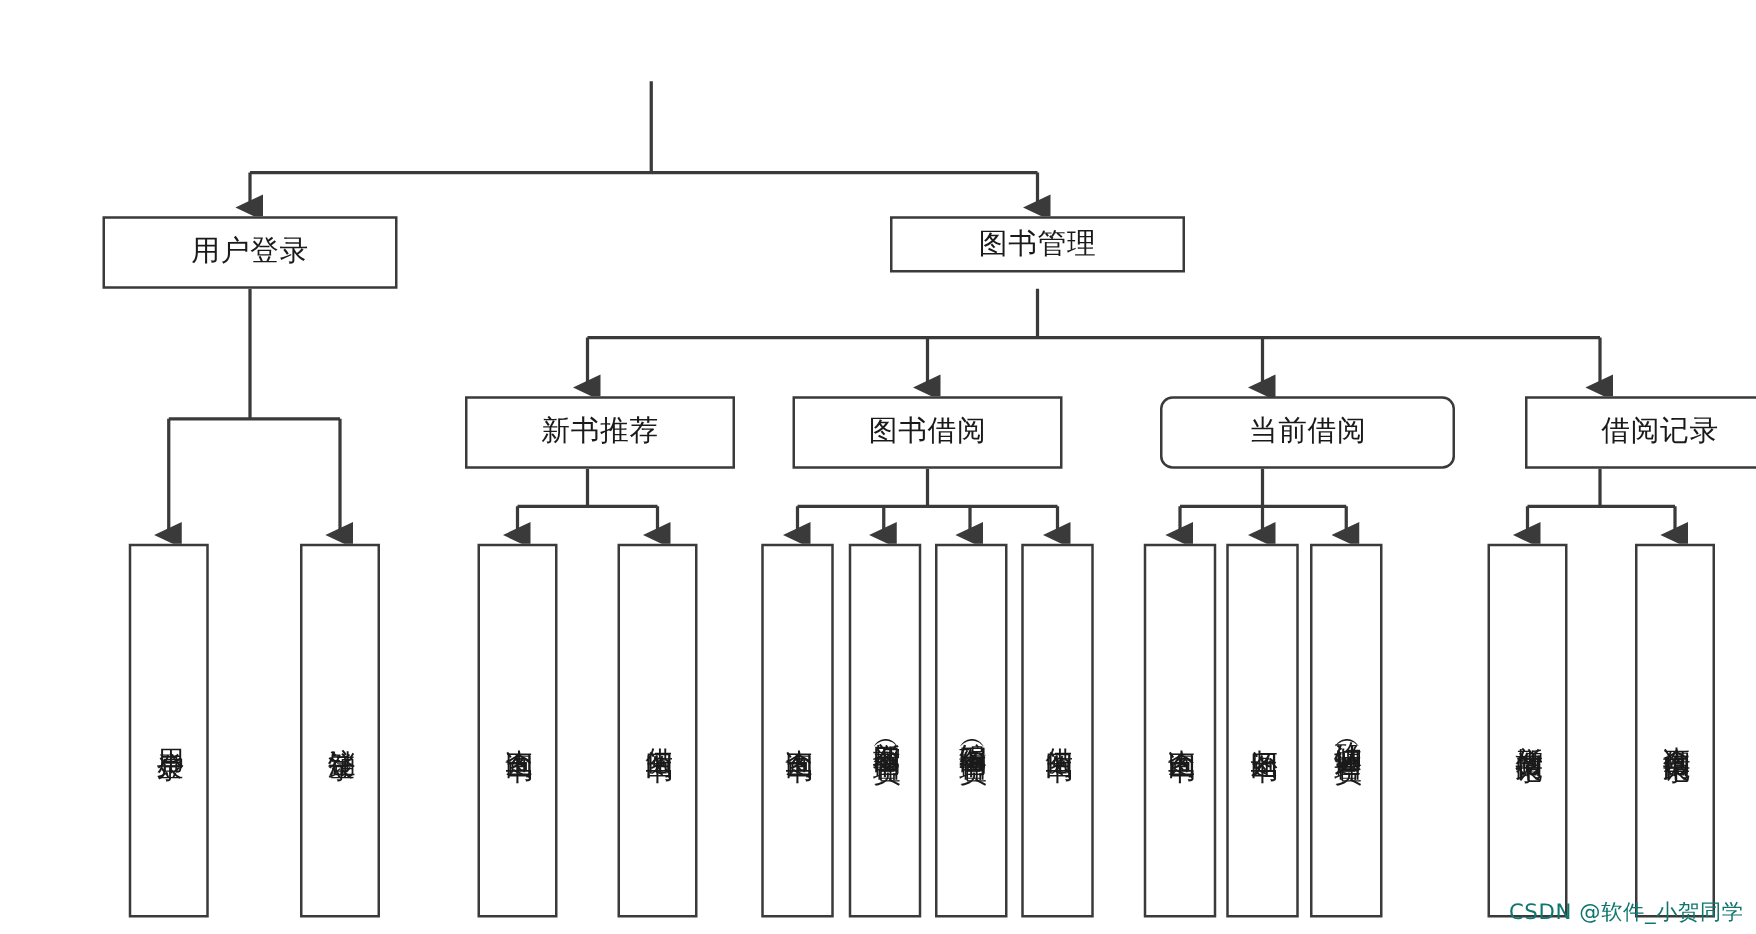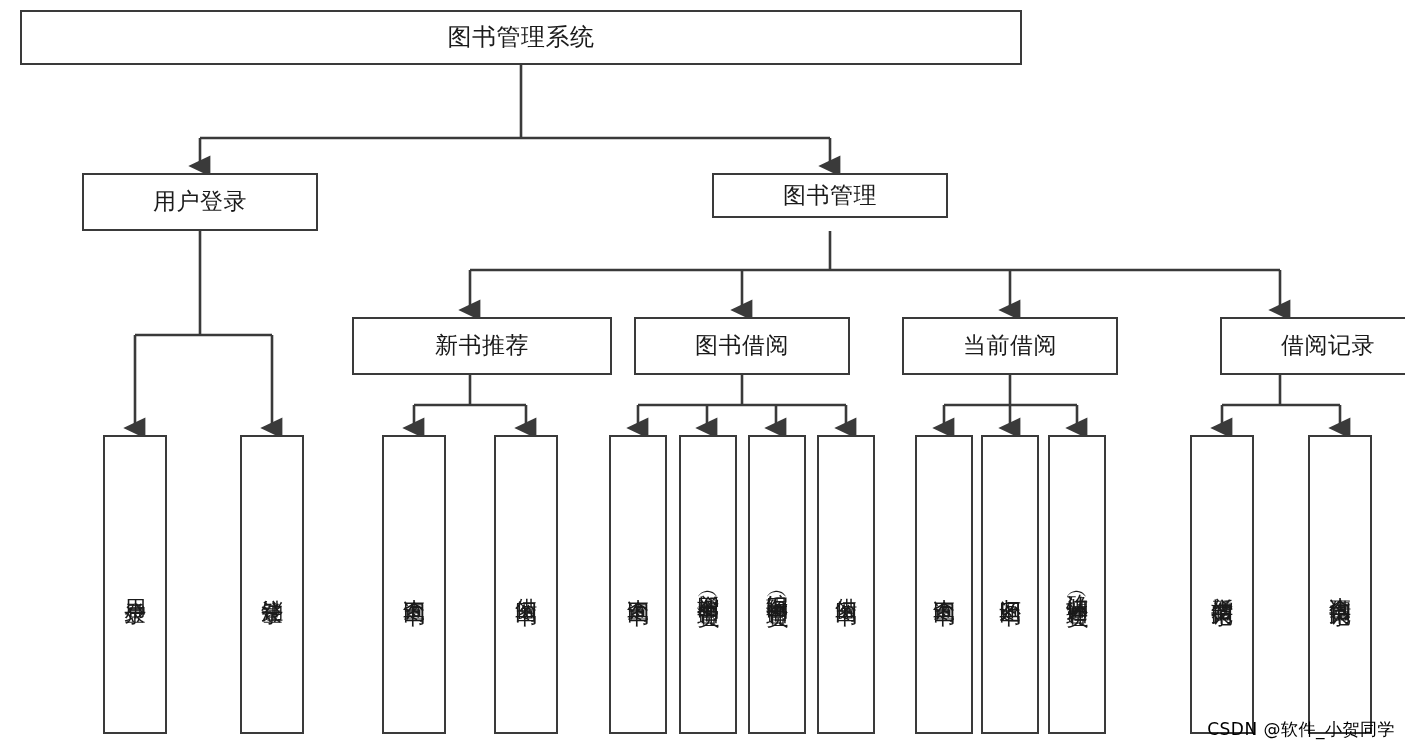--- a/index.html
+++ b/index.html
@@ -56,21 +56,21 @@
     max-height: 280px;
   }
   .node.root .node-label {
     font-size: 24px;
   }
   #watermark {
     position: absolute;
     right: 10px;
     bottom: 6px;
     font-size: 17px;
-    color: #000000;
+    color: #0f766e;
     letter-spacing: 0.5px;
     white-space: nowrap;
     pointer-events: none;
   }
 </style>
 </head>
 <body>
 
 <div id="diagram-canvas">
 
@@ -120,38 +120,35 @@
       <path d="M1010,405 L1010,428" marker-end="url(#arrowhead)"></path>
       <path d="M1077,405 L1077,428" marker-end="url(#arrowhead)"></path>
 
       <path d="M1280,375 L1280,405"></path>
       <path d="M1222,405 L1340,405"></path>
       <path d="M1222,405 L1222,428" marker-end="url(#arrowhead)"></path>
       <path d="M1340,405 L1340,428" marker-end="url(#arrowhead)"></path>
     </g>
   </svg>
 
-  <div class="node horizontal root" style="left:20px; top:10px; width:1002px; height:55px;">
-    <span class="node-label">图书管理系统</span>
-  </div>
 
   <div class="node horizontal" style="left:82px; top:173px; width:236px; height:58px;">
     <span class="node-label">用户登录</span>
   </div>
   <div class="node horizontal" style="left:712px; top:173px; width:236px; height:45px;">
     <span class="node-label">图书管理</span>
   </div>
 
-  <div class="node horizontal" style="left:352px; top:317px; width:260px; height:58px;">
+  <div class="node horizontal" style="left:372px; top:317px; width:216px; height:58px;">
     <span class="node-label">新书推荐</span>
   </div>
   <div class="node horizontal" style="left:634px; top:317px; width:216px; height:58px;justify-content:center;">
     <span class="node-label">图书借阅</span>
   </div>
-  <div class="node horizontal" style="left:902px; top:317px; width:216px; height:58px;">
+  <div class="node horizontal" style="left:928px; top:317px; width:236px; height:58px;border-radius:10px;">
     <span class="node-label">当前借阅</span>
   </div>
   <div class="node horizontal" style="left:1172px; top:317px; width:216px; height:58px;margin-left:48px;">
     <span class="node-label">借阅记录</span>
   </div>
 
   <div class="node vertical" style="left:103px; top:435px; width:64px; height:299px;">
     <span class="node-label">用户登录</span>
   </div>
   <div class="node vertical" style="left:240px; top:435px; width:64px; height:299px;">

